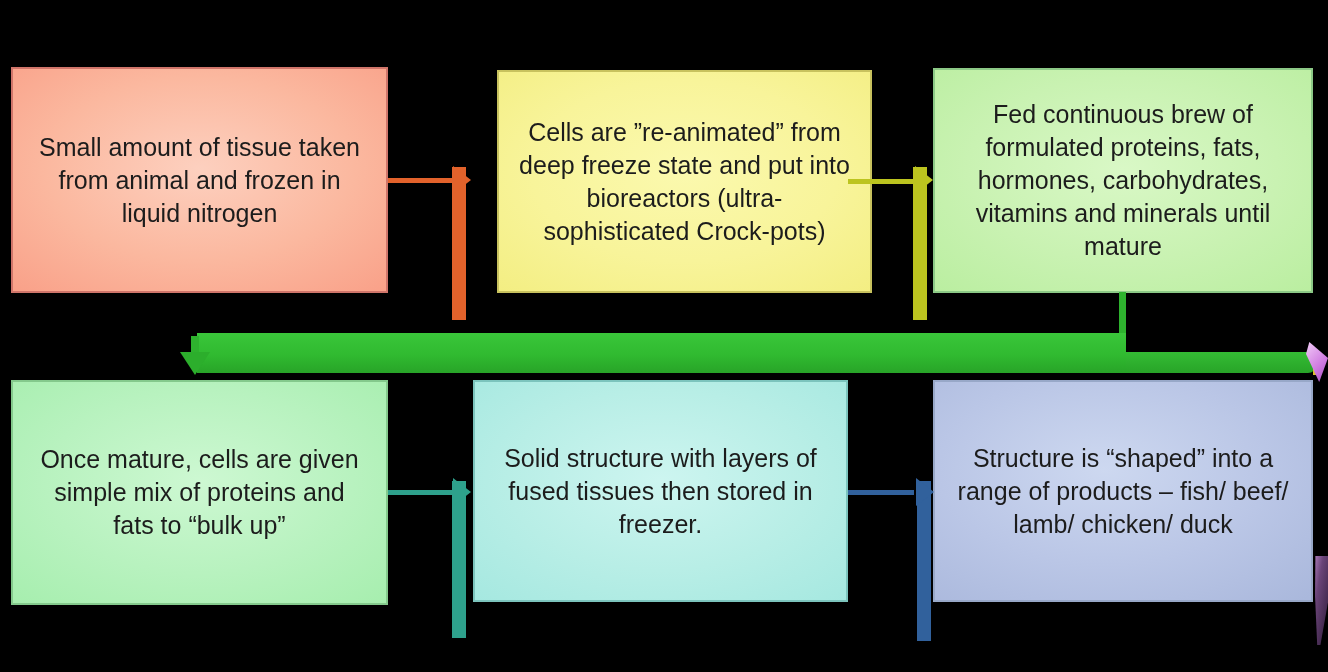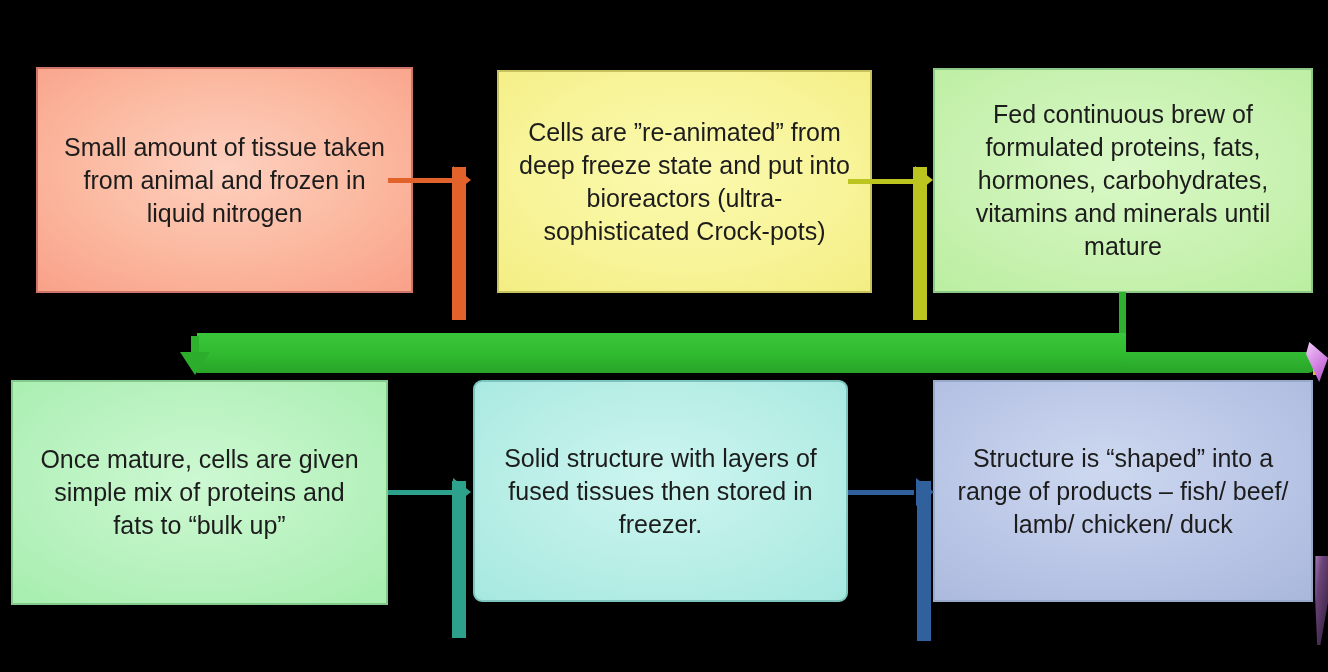--- a/index.html
+++ b/index.html
@@ -8,33 +8,33 @@
     overflow:hidden;font-family:"Liberation Sans",sans-serif;
   }
   .box{
     position:absolute;box-sizing:border-box;border:2px solid;
     display:flex;align-items:center;justify-content:center;
     text-align:center;color:#1c1c1c;font-size:25px;line-height:1.32;
   }
   .box p{margin:0;}
   .b1{left:11px;top:67px;width:377px;height:226px;padding:0 24px;
       border-color:#d0756a;
-      background:radial-gradient(ellipse 75% 75% at 50% 45%,#fdd0bf 0%,#fbb89f 55%,#f9a088 100%);margin-left:25px;}
+      background:radial-gradient(ellipse 75% 75% at 50% 45%,#fdd0bf 0%,#fbb89f 55%,#f9a088 100%);}
   .b2{left:473px;top:70px;width:375px;height:223px;padding:0 20px;
       border-color:#c8c25e;
       background:radial-gradient(ellipse 75% 75% at 50% 45%,#fbf9ae 0%,#f8f49a 55%,#f3ee82 100%);margin-left:24px;}
   .b3{left:933px;top:68px;width:380px;height:225px;padding:0 26px;
       border-color:#8cc986;
       background:radial-gradient(ellipse 75% 75% at 50% 45%,#d9f8c6 0%,#c9f2b2 55%,#baeea0 100%);justify-content:center;}
   .b4{left:11px;top:380px;width:377px;height:225px;padding:0 22px;
       border-color:#84c98c;
       background:radial-gradient(ellipse 75% 75% at 50% 45%,#cdf8d2 0%,#b8f2bf 55%,#a6eeae 100%);justify-content:center;}
   .b5{left:473px;top:380px;width:375px;height:222px;padding:0 22px;
       border-color:#7cc4bd;
-      background:radial-gradient(ellipse 75% 75% at 50% 45%,#cdf5f0 0%,#b8eee6 55%,#a5e8e0 100%);border-radius:9px;}
+      background:radial-gradient(ellipse 75% 75% at 50% 45%,#cdf5f0 0%,#b8eee6 55%,#a5e8e0 100%);}
   .b6{left:933px;top:380px;width:380px;height:222px;padding:0 20px;
       border-color:#98a8c8;
       background:radial-gradient(ellipse 80% 80% at 45% 40%,#cdd8f0 0%,#bac6e6 55%,#aab8dc 100%);text-align:center;}
 
   .shape{position:absolute;}
   
   .c12-line{left:388px;top:178px;width:66px;height:5px;background:#e2622b;}
   .c12-bar{left:452px;top:167px;width:14px;height:153px;background:#e2622b;}
   .c12-head{left:453px;top:166px;width:0;height:0;
             border-top:14px solid transparent;border-bottom:14px solid transparent;

